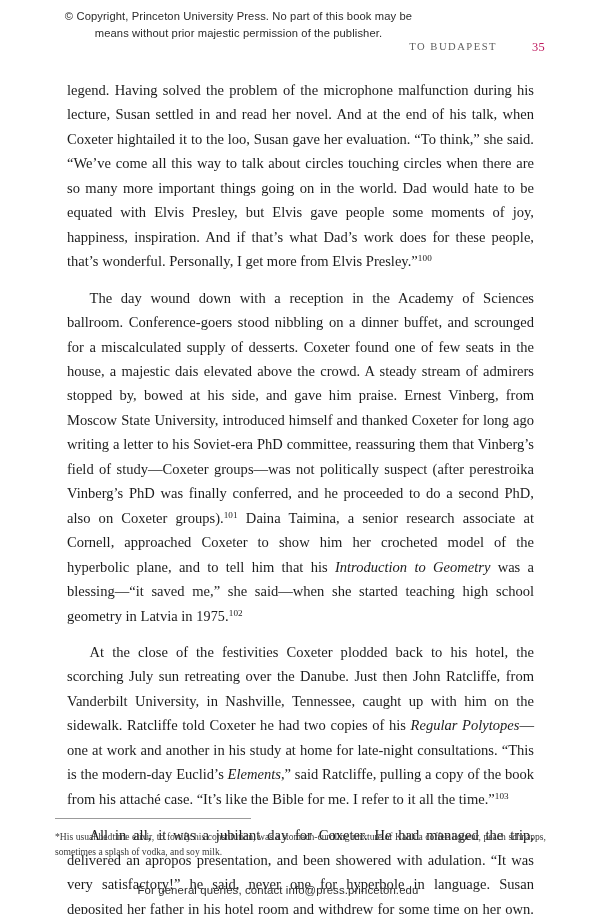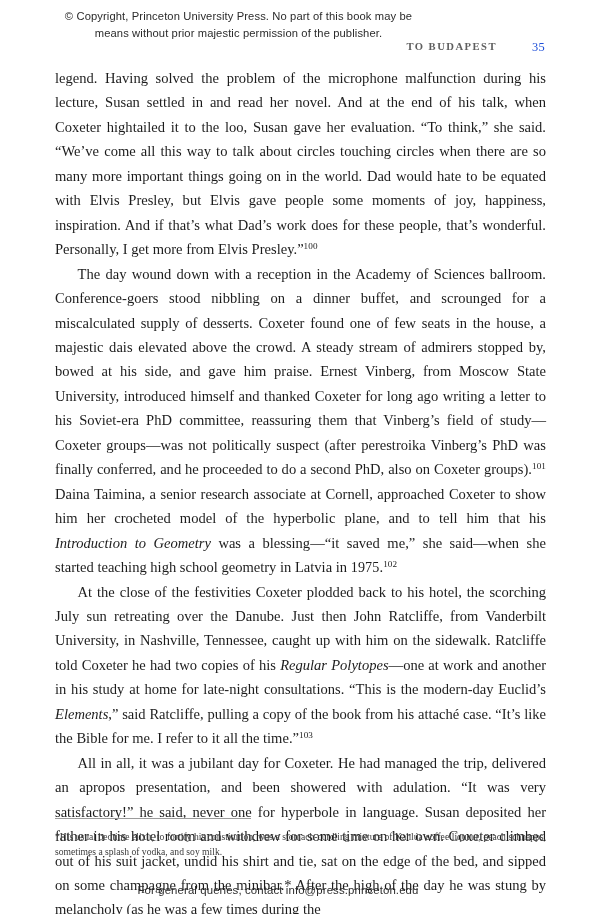--- a/index.html
+++ b/index.html
@@ -53,42 +53,41 @@
   }
   .running-head-title {
     position: absolute;
     right: 48px;
     top: 0;
     font-family: "Liberation Serif", "DejaVu Serif", serif;
     font-size: 10.6px;
     letter-spacing: 0.14em;
     color: #5f5f5f;
     white-space: nowrap;
-    font-weight: bold;
   }
   .running-head-folio {
     position: absolute;
     right: 0;
     top: -1px;
     font-family: "Liberation Serif", "DejaVu Serif", serif;
     font-size: 12.4px;
-    color: #1d4ed8;
+    color: #be185d;
     letter-spacing: 0.02em;
   }
 
   
   .body-column {
     position: absolute;
     top: 66px;
     left: 55px;
     width: 491px;
   }
 
   p.para {
-    margin: 0;
+    margin: 12px;
     font-size: 14.55px;
     line-height: 24.45px;
     text-align: justify;
     text-justify: inter-word;
     color: #1c1c1c;
     -webkit-hyphens: none;
     hyphens: none;
   }
   p.para.indent {
     text-indent: 1.55em;

